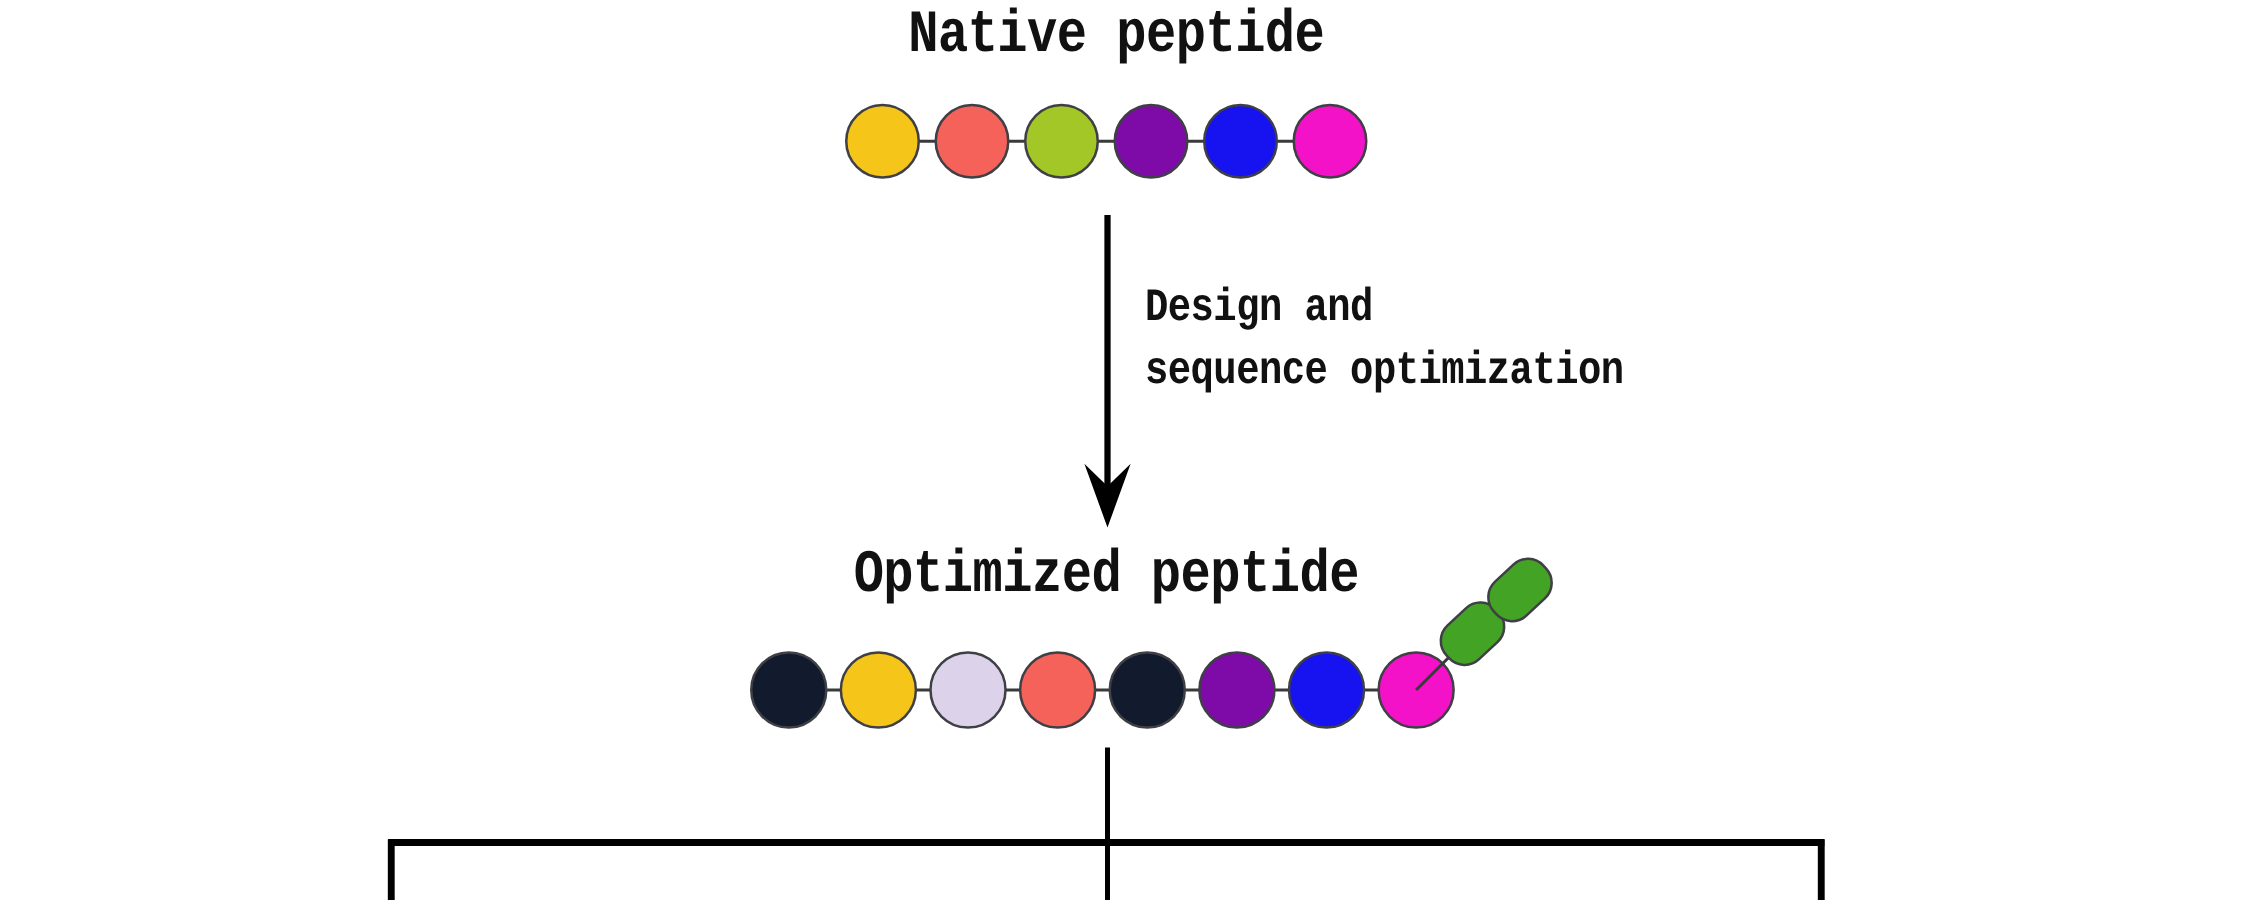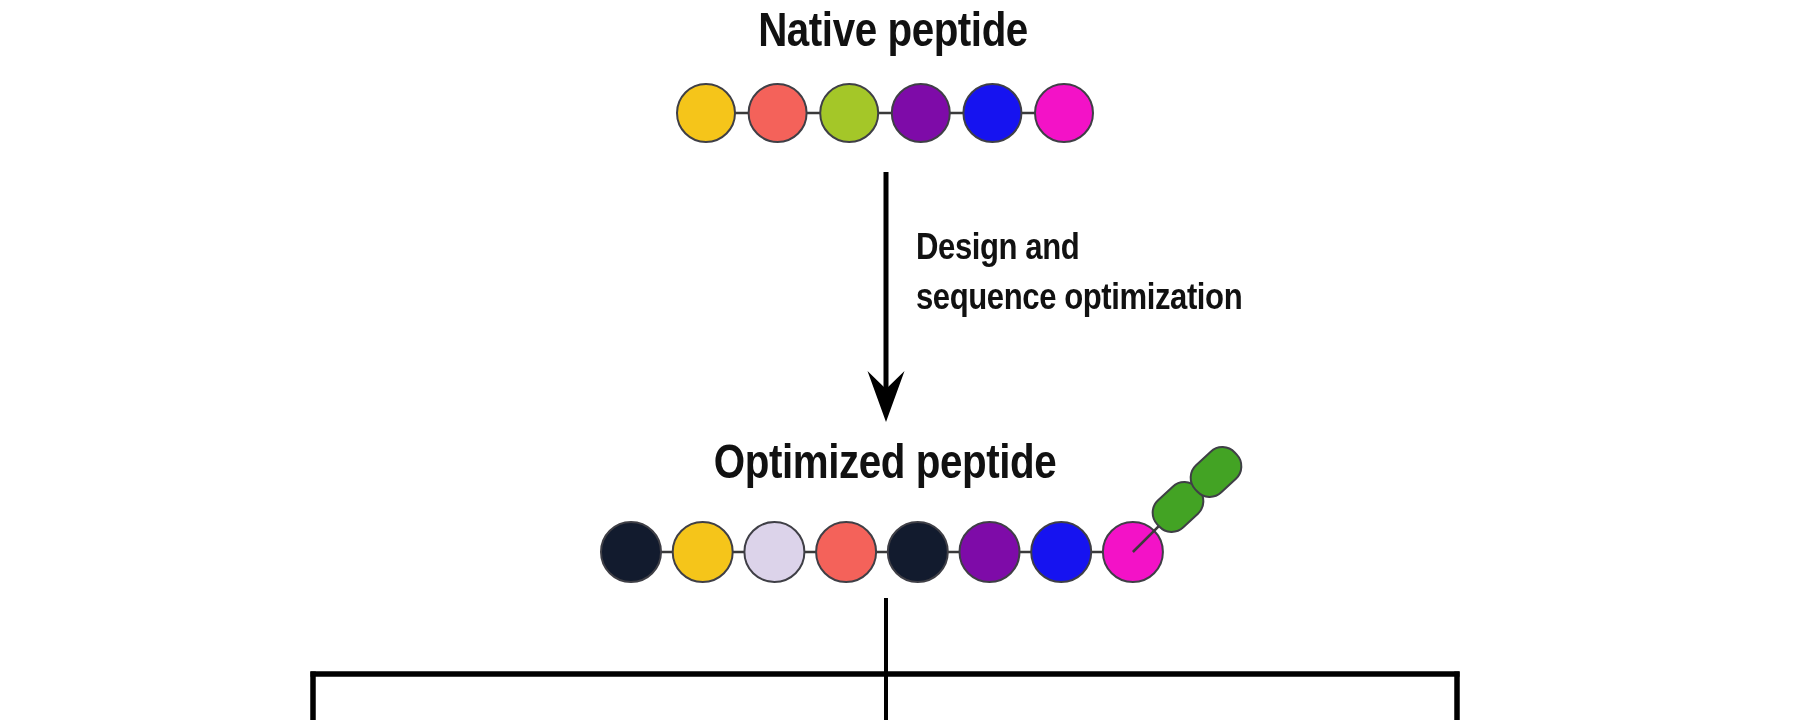--- a/index.html
+++ b/index.html
@@ -2,21 +2,21 @@
 <html><head>
 <meta charset="utf-8">
 <style>
   html, body { margin: 0; padding: 0; background: #ffffff; }
   .canvas {
     position: relative;
     width: 1800px;
     height: 720px;
     background: #ffffff;
     overflow: hidden;
-    font-family: Liberation Sans, sans-serif;
+    font-family: Liberation Mono, monospace;
   }
   .canvas svg {
     position: absolute;
     left: 0; top: 0;
     width: 1800px;
     height: 720px;
   }
   .fig-title {
     position: absolute;
     font-weight: bold;

